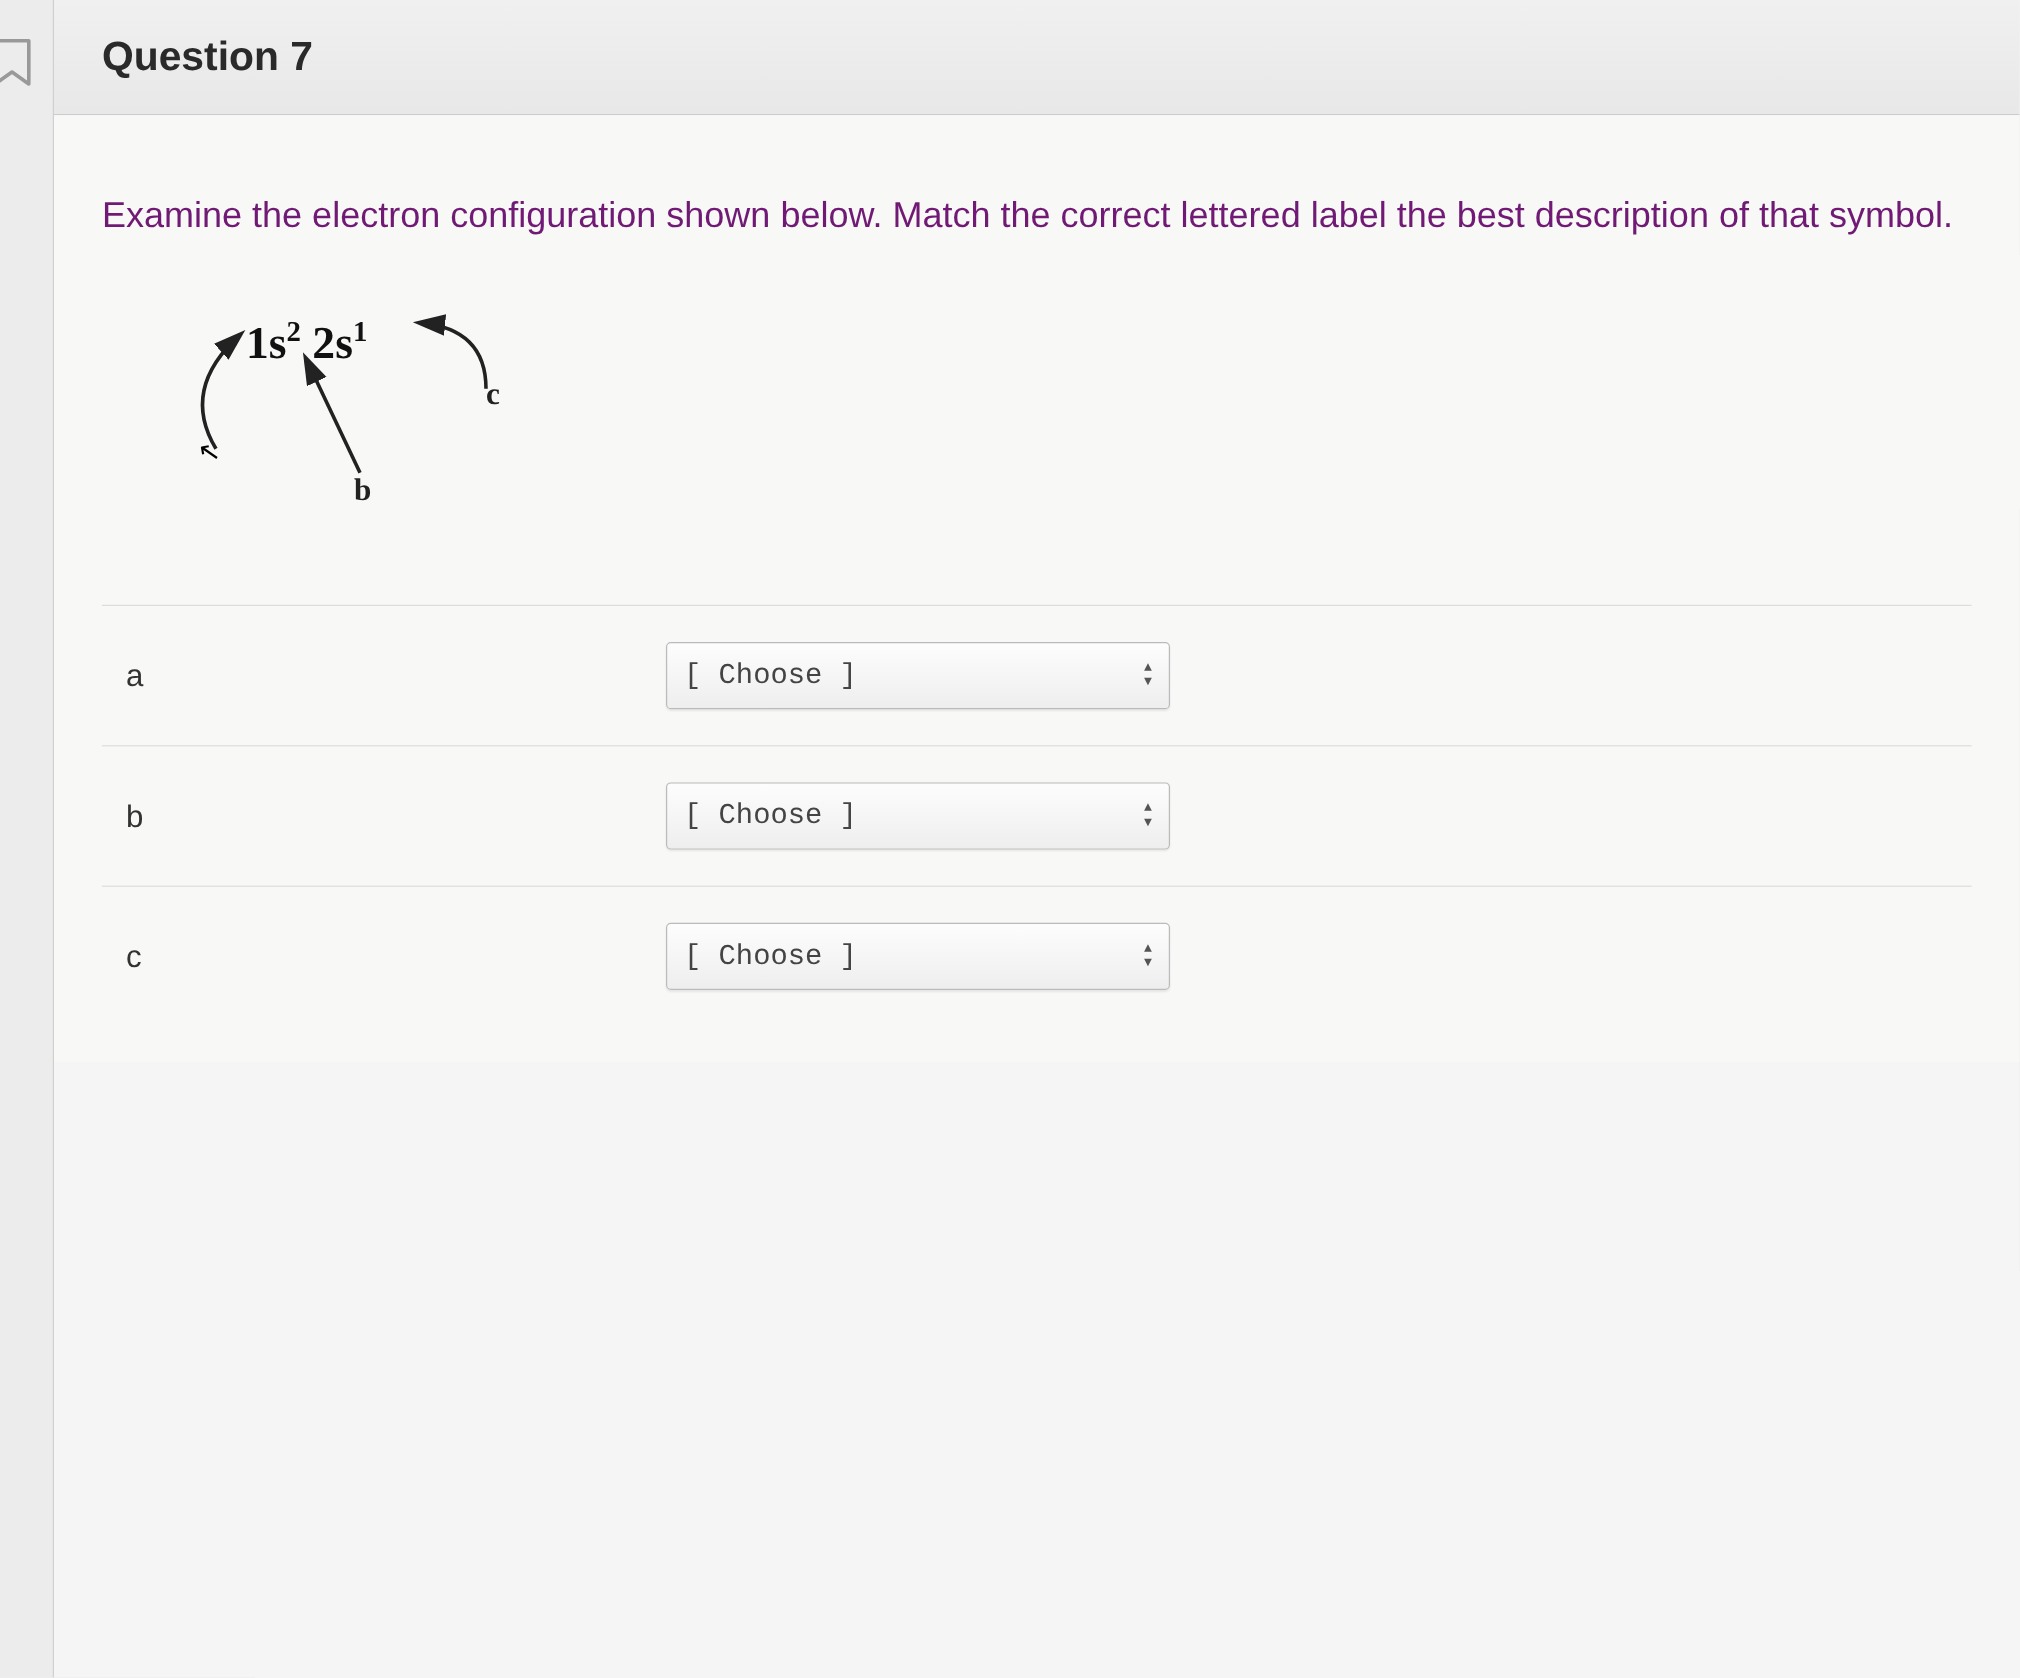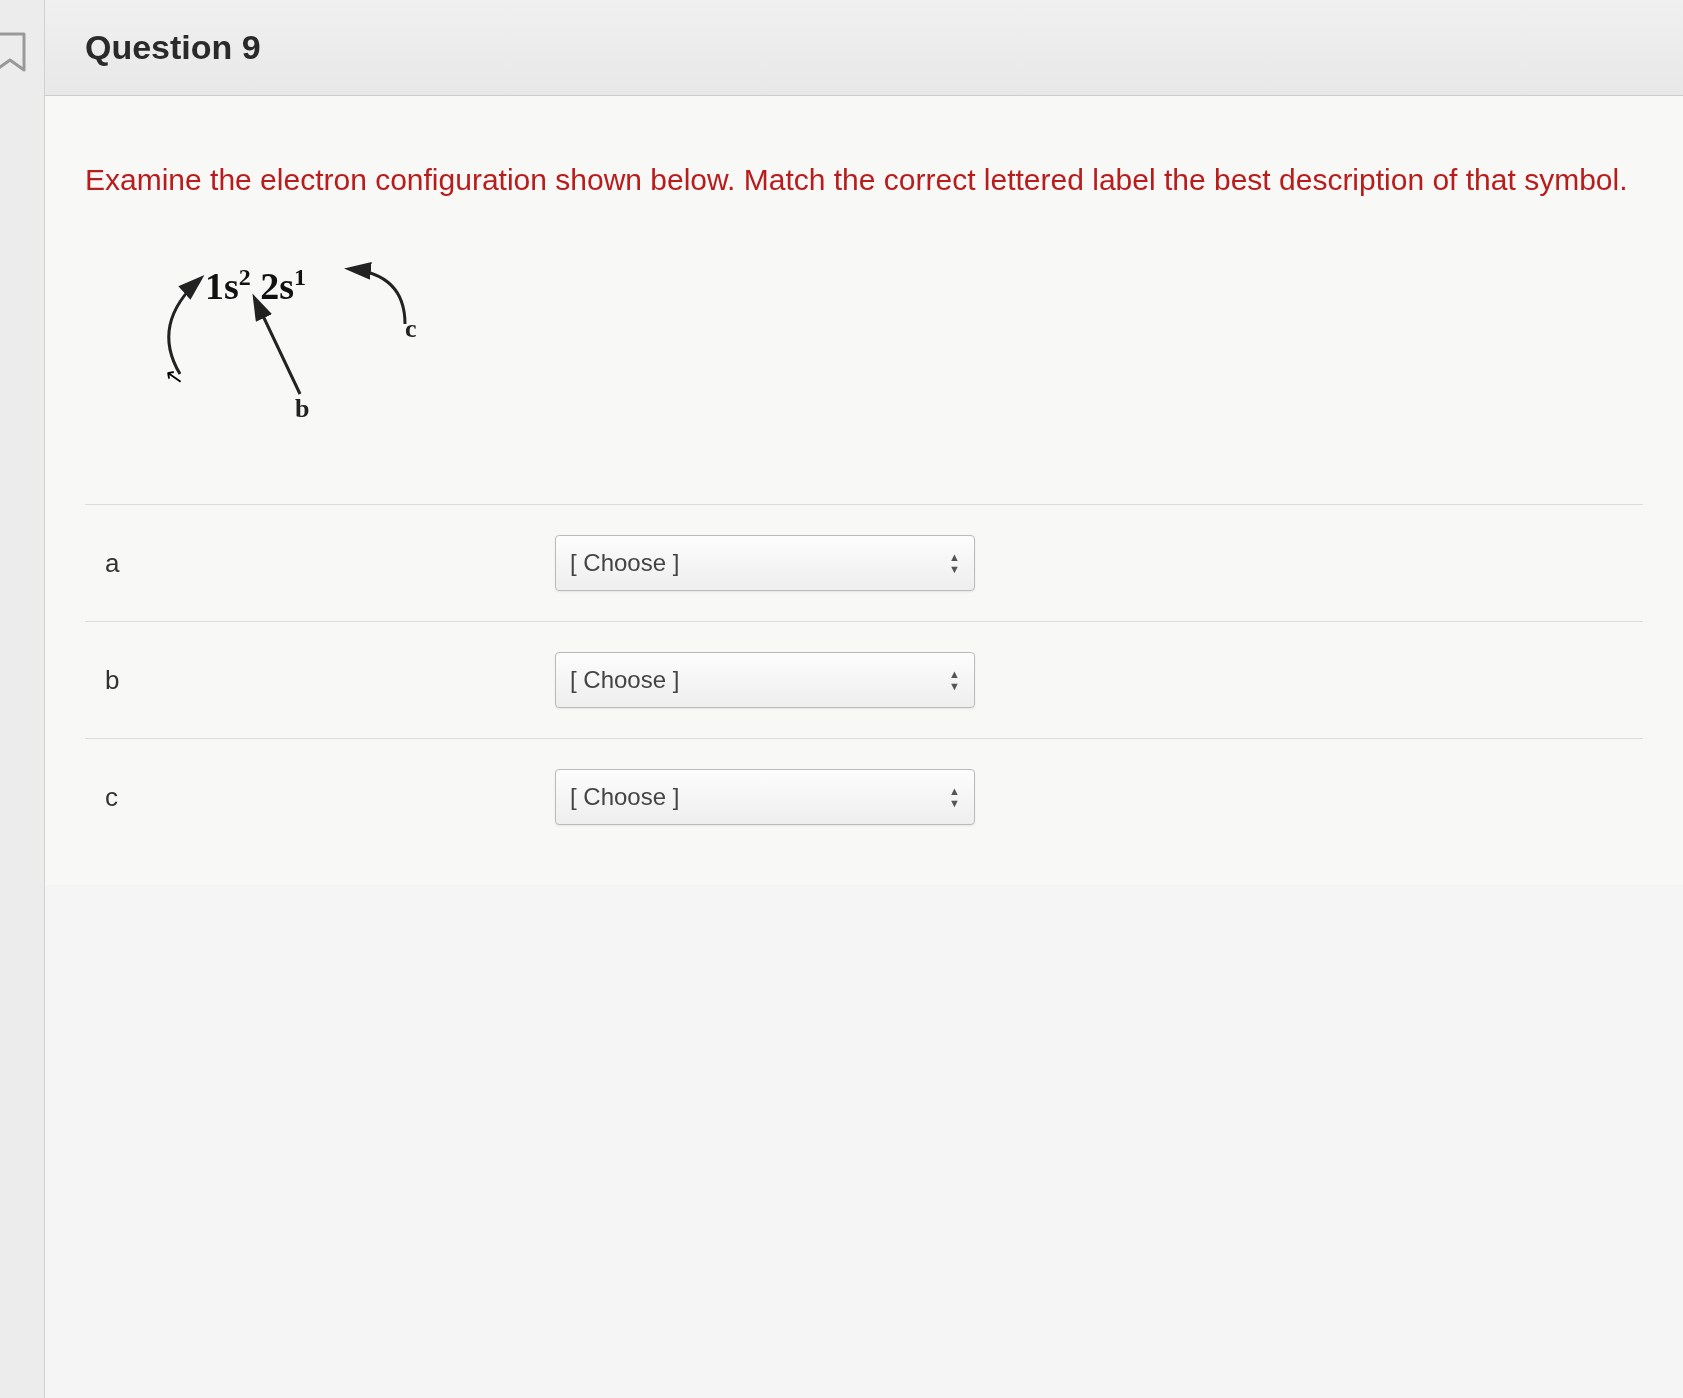--- a/index.html
+++ b/index.html
@@ -43,21 +43,21 @@
       font-weight: 700;
       color: #2a2a2a;
     }
     .question-body {
       padding: 60px 40px 30px 40px;
       background: #f8f8f6;
     }
     .prompt-text {
       font-size: 30px;
       line-height: 1.6;
-      color: #b91c1c;
+      color: #701a75;
       margin-bottom: 40px;
     }
     .diagram-area {
       position: relative;
       width: 420px;
       height: 220px;
       margin-left: 20px;
       margin-bottom: 40px;
     }
     .config-text {
@@ -115,20 +115,21 @@
       height: 56px;
       background: linear-gradient(to bottom, #fdfdfd, #eeeeee);
       border: 1px solid #bbb;
       border-radius: 4px;
       display: flex;
       align-items: center;
       justify-content: space-between;
       padding: 0 14px;
       cursor: pointer;
       box-shadow: 0 1px 2px rgba(0,0,0,0.08);
+      font-family: Liberation Mono, monospace;
     }
     .dropdown-text {
       font-size: 24px;
       color: #444;
     }
     .dropdown-arrows {
       display: flex;
       flex-direction: column;
       align-items: center;
       gap: 1px;
@@ -141,21 +142,21 @@
 <body>
 
 <div class="page-wrapper">
   <div class="left-gutter">
     <svg class="bookmark-icon" viewBox="0 0 40 48">
       <path d="M 4 4 L 32 4 L 32 40 L 18 30 L 4 40 Z" fill="none" stroke="#999" stroke-width="3" stroke-linejoin="round"></path>
     </svg>
   </div>
   <div class="main-content">
     <div class="question-header">
-      <h2 class="question-title">Question 9</h2>
+      <h2 class="question-title">Question 7</h2>
     </div>
     <div class="question-body">
       <p class="prompt-text">Examine the electron configuration shown below.  Match the correct lettered label the best description of that symbol.</p>
 
       <div class="diagram-area">
         <div class="config-text">
           <span>1s</span><sup>2</sup><span> 2s</span><sup>1</sup>
         </div>
 
         <svg class="arrow-svg" width="420" height="220">

